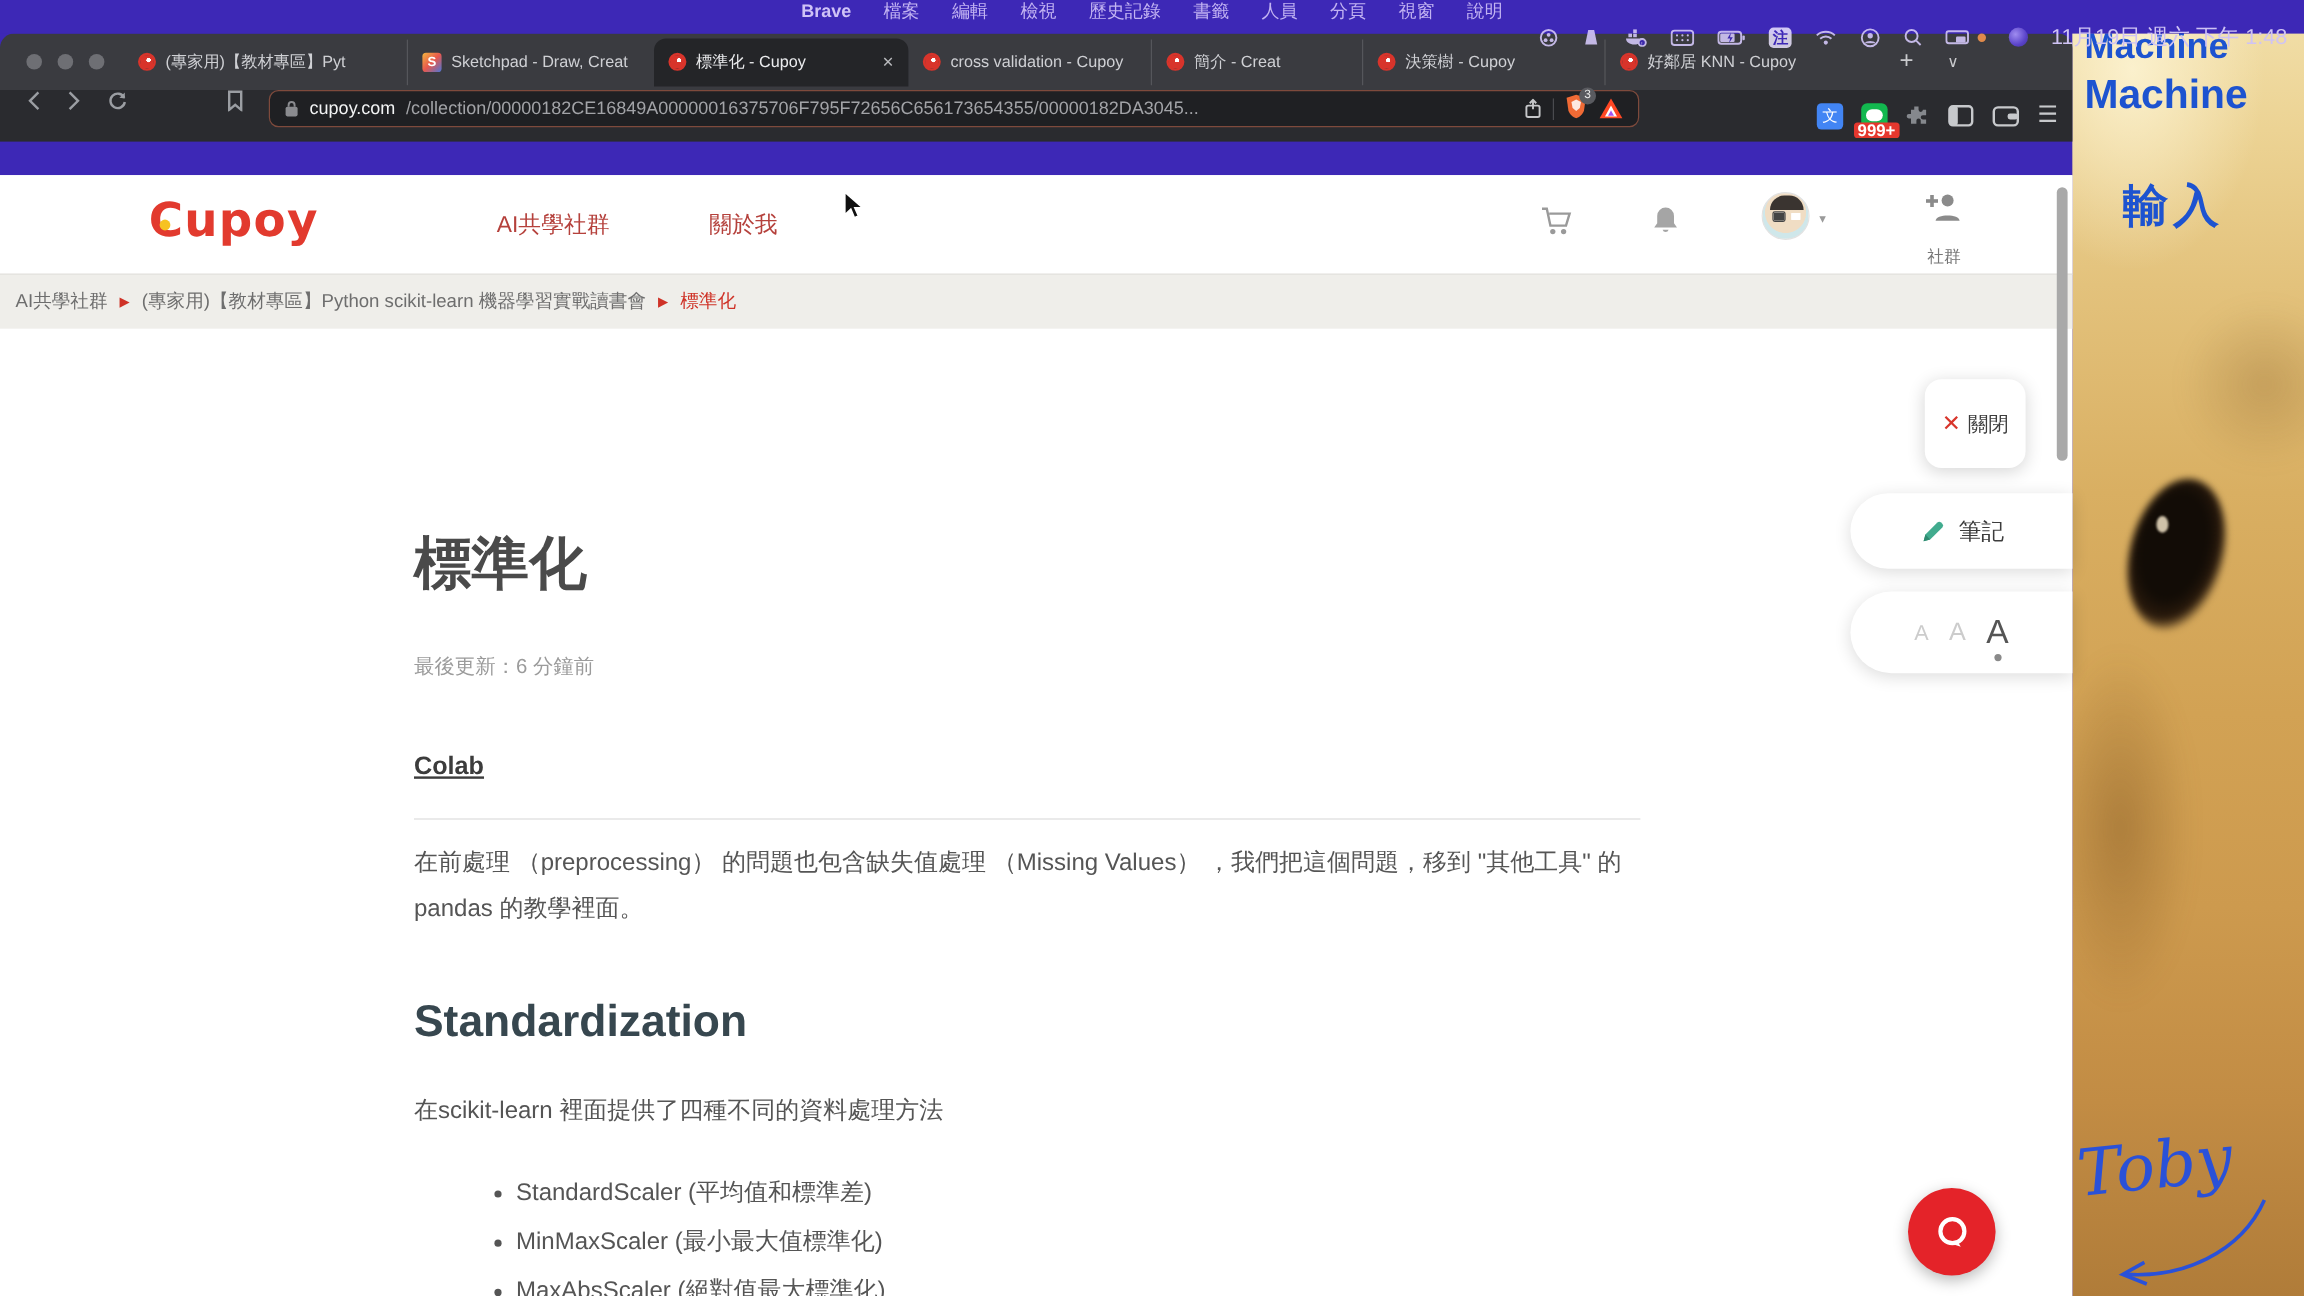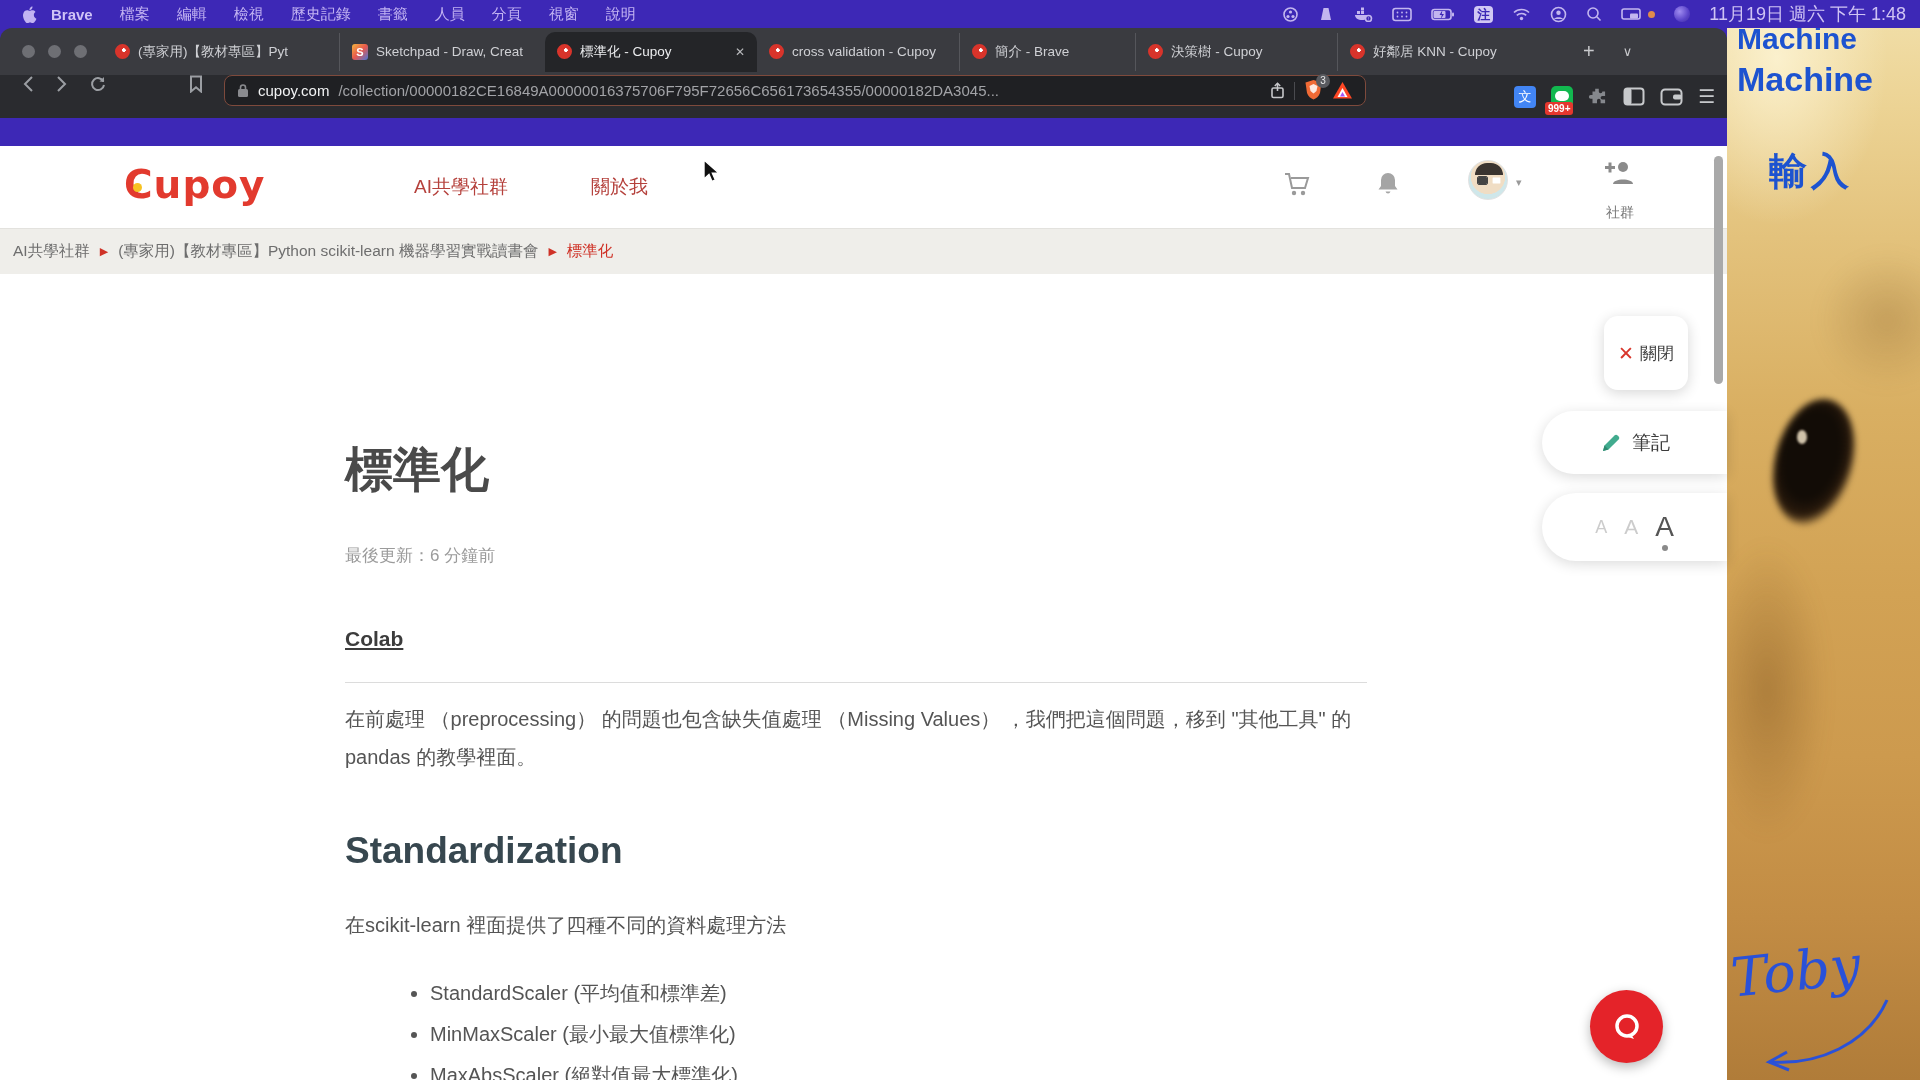--- a/index.html
+++ b/index.html
@@ -2,21 +2,21 @@
 <html><head>
 <meta charset="utf-8">
 <style>
   * { margin:0; padding:0; box-sizing:border-box; }
   html,body { width:1920px; height:1080px; overflow:hidden; background:#3d28b6;
               font-family:"Liberation Sans","DejaVu Sans",sans-serif; }
 
   
   .menubar { position:absolute; top:0; left:0; width:1920px; height:28px;
     background:#3d28b6; display:flex; align-items:center; padding:0 14px;
-    color:#c2b3f2; font-size:15px; z-index:50; }
+    color:#c2b3f2; font-size:15px; z-index:50;flex-direction:column; }
   .menubar .apple { width:15px; height:17px; fill:#c2b3f2; margin:0 14px 0 8px; }
   .menu-items { display:flex; gap:27px; align-items:center; }
   .menu-items span:first-child { font-weight:bold; color:#cfc2f6; }
   .mb-right { margin-left:auto; display:flex; align-items:center; gap:19px; }
   .mb-ic { display:inline-flex; align-items:center; justify-content:center; opacity:.92; }
   .mb-ic svg { stroke:#cfc3f4; fill:none; stroke-width:1.6; }
   .ime-badge { background:rgba(235,228,255,.85); color:#3d28b6; font-size:13px;
     font-weight:bold; border-radius:4px; padding:0 3px; line-height:17px; }
   .orb { width:16px; height:16px; border-radius:50%;
     background:radial-gradient(circle at 35% 35%, #9f8cf0, #5a43c9 60%, #40309a); }
@@ -60,21 +60,21 @@
     font-size:10px; border-radius:50%; width:14px; height:14px; line-height:14px;
     text-align:center; }
   .ext-cluster { margin-left:auto; display:flex; align-items:center; gap:15px; }
   .ext { position:relative; display:flex; align-items:center; justify-content:center; }
   .sq-blue { width:22px; height:22px; border-radius:4px; background:#4285f4; color:#fff;
     font-size:13px; display:flex; align-items:center; justify-content:center; }
   .sq-green { width:22px; height:22px; border-radius:5px; background:#12b84f; position:relative; }
   .sq-green::after { content:""; position:absolute; left:4px; top:5px; width:14px; height:10px;
     background:#fff; border-radius:5px; }
   .ext-badge { position:absolute; bottom:-7px; left:-6px; background:#e5372e; color:#fff;
-    font-size:10px; font-weight:bold; border-radius:3px; padding:0 3px; line-height:13px; }
+    font-size:14px; font-weight:bold; border-radius:3px; padding:0 3px; line-height:13px; }
   .burger { color:#c7c9cc; font-size:19px; letter-spacing:0; }
 
   
   .site { position:absolute; top:118px; left:0; width:1727px; height:962px; background:#fff; }
   .site-header { position:relative; height:82px; background:#fff; }
   .logo { position:absolute; left:124px; top:16px; font-size:39px; font-weight:800;
     color:#e23a2e; letter-spacing:1px; font-family:"DejaVu Sans",sans-serif; }
   .logo-dot { position:absolute; left:9px; top:21px; width:9px; height:9px;
     border-radius:50%; background:#f7c221; }
   .site-nav a { position:absolute; top:28px; font-size:19px; color:#b5413c; text-decoration:none; }
@@ -298,21 +298,21 @@
       <span class="fav-cupoy"></span>
       <span class="t-title">標準化 - Cupoy</span>
       <span class="t-close">✕</span>
     </div>
     <div class="tab" style="width:202px">
       <span class="fav-cupoy"></span>
       <span class="t-title">cross validation - Cupoy</span>
     </div>
     <div class="tab has-sep" style="width:176px">
       <span class="fav-cupoy"></span>
-      <span class="t-title">簡介 - Brave</span>
+      <span class="t-title">簡介 - Creat</span>
     </div>
     <div class="tab has-sep" style="width:202px">
       <span class="fav-cupoy"></span>
       <span class="t-title">決策樹 - Cupoy</span>
     </div>
     <div class="tab has-sep" style="width:232px">
       <span class="fav-cupoy"></span>
       <span class="t-title">好鄰居 KNN - Cupoy</span>
     </div>
     <div class="strip-btn">+</div>

